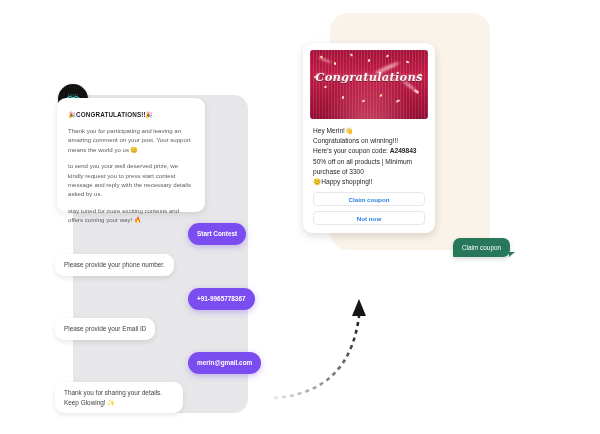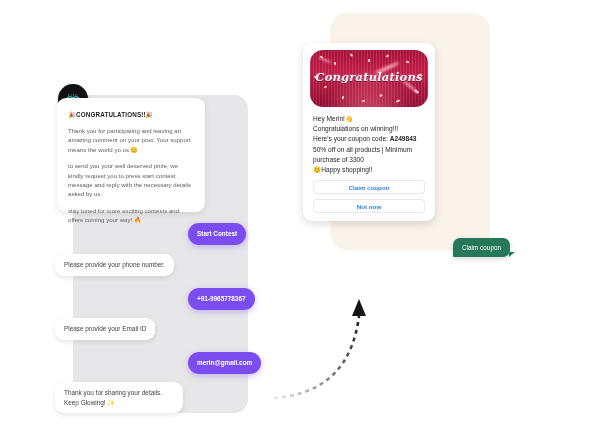--- a/index.html
+++ b/index.html
@@ -79,22 +79,22 @@
 
   
   .coupon-card {
     position: absolute; left: 303px; top: 43px;
     width: 132px;
     background: #ffffff; border-radius: 9px;
     box-shadow: 0 3px 9px rgba(0,0,0,.14);
     padding: 7px 7px 8px 7px;
   }
   .banner {
-    position: relative; width: 118px; height: 57px;
-    border-radius: 13px; overflow: hidden;
+    position: relative; width: 118px; height: 69px;
+    border-radius: 3px; overflow: hidden;
     background:
       radial-gradient(ellipse at 50% 120%, rgba(255,120,150,.55) 0%, rgba(255,120,150,0) 55%),
       repeating-linear-gradient(90deg,
         rgba(255,255,255,.09) 0px, rgba(255,255,255,.09) 1px,
         rgba(0,0,0,.10) 1px, rgba(0,0,0,.10) 3px),
       linear-gradient(180deg, #b3163f 0%, #cf1f4d 35%, #9e1137 100%);
   }
   .banner .streak {
     position: absolute; background: rgba(255,190,205,.75);
     border-radius: 50%; filter: blur(1px);

